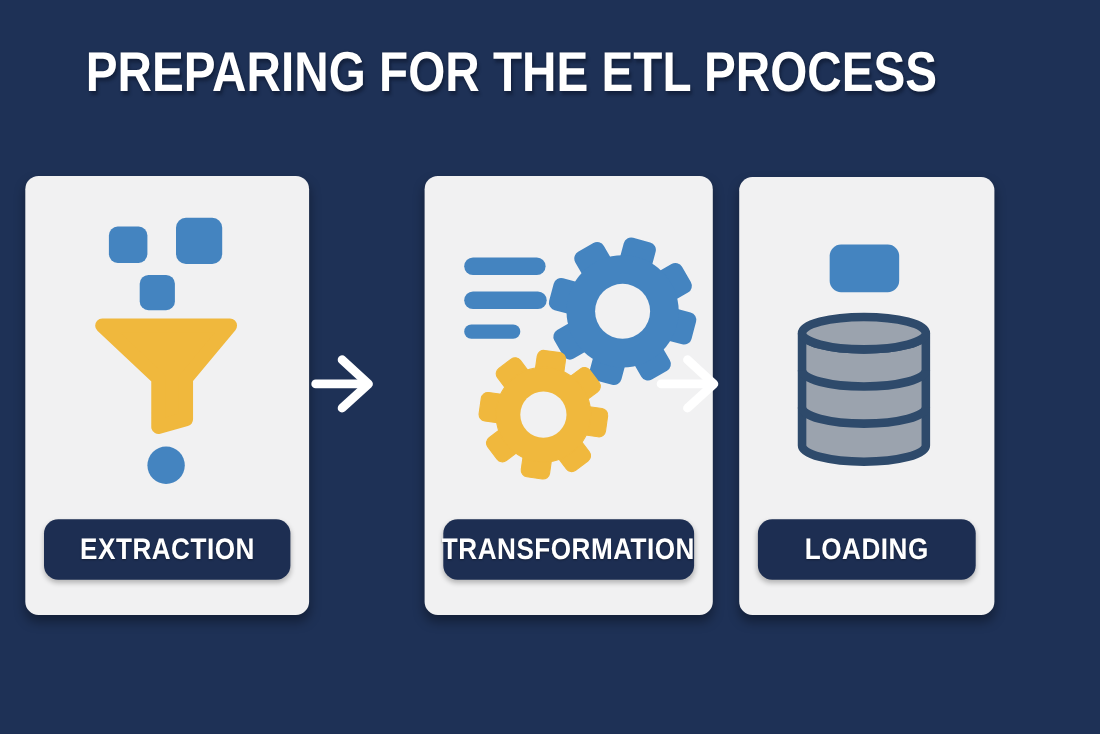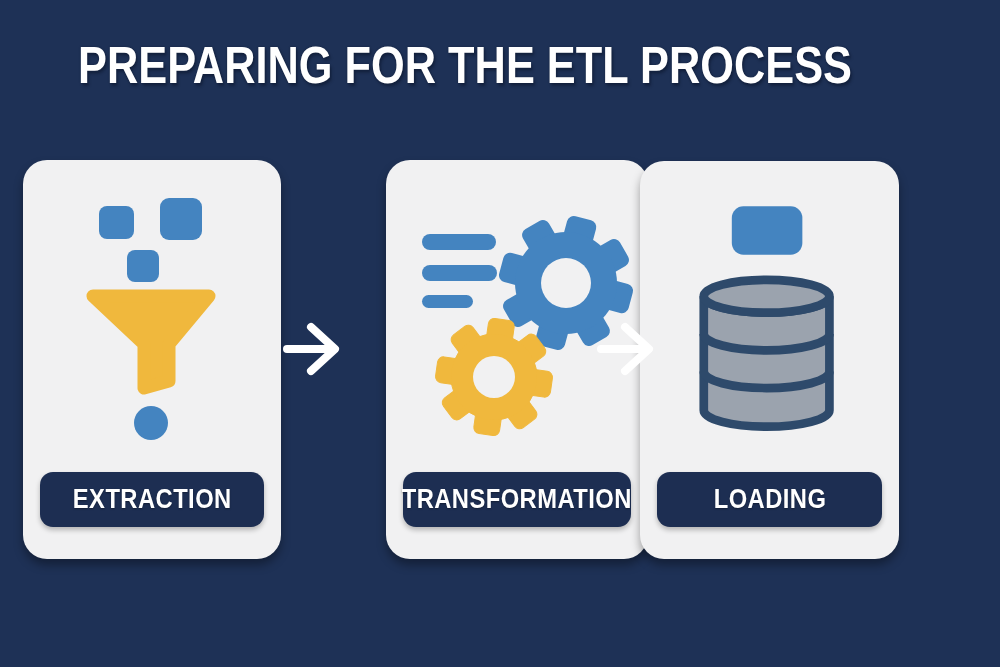--- a/index.html
+++ b/index.html
@@ -20,25 +20,25 @@
   }
   .title{
     position:absolute;left:78px;top:36px;
     color:var(--white);font-size:51px;font-weight:800;letter-spacing:0px;
     white-space:nowrap;
     transform:scaleX(0.85);transform-origin:left top;
     text-shadow:0 0 2px rgba(11,20,40,.55), 2px 3px 3px rgba(11,20,40,.45);
   }
   .card{
     position:absolute;top:160px;height:399px;background:var(--card);
-    border-radius:24px;box-shadow:0 6px 10px rgba(0,0,0,.35);padding-left:31px;
+    border-radius:12px;box-shadow:0 6px 10px rgba(0,0,0,.35);padding-left:31px;
   }
   .card-1{left:23px;width:258px;}
   .card-2{left:338px;width:262px;margin-left:48px;}
-  .card-3{left:640px;width:259px;top:161px;height:398px;}
+  .card-3{left:672px;width:232px;top:161px;height:398px;}
   .icon-svg{position:absolute;left:0;top:0;width:100%;height:100%;}
   .pill{
     position:absolute;left:17px;right:17px;bottom:32px;height:55px;
     background:var(--navy);border-radius:13px;
     display:flex;align-items:center;justify-content:center;
     box-shadow:0 3px 5px rgba(0,0,0,.25);
   }
   .pill span{
     color:var(--white);font-size:27px;font-weight:800;letter-spacing:.5px;
     display:inline-block;transform:scaleX(0.88);transform-origin:center;

